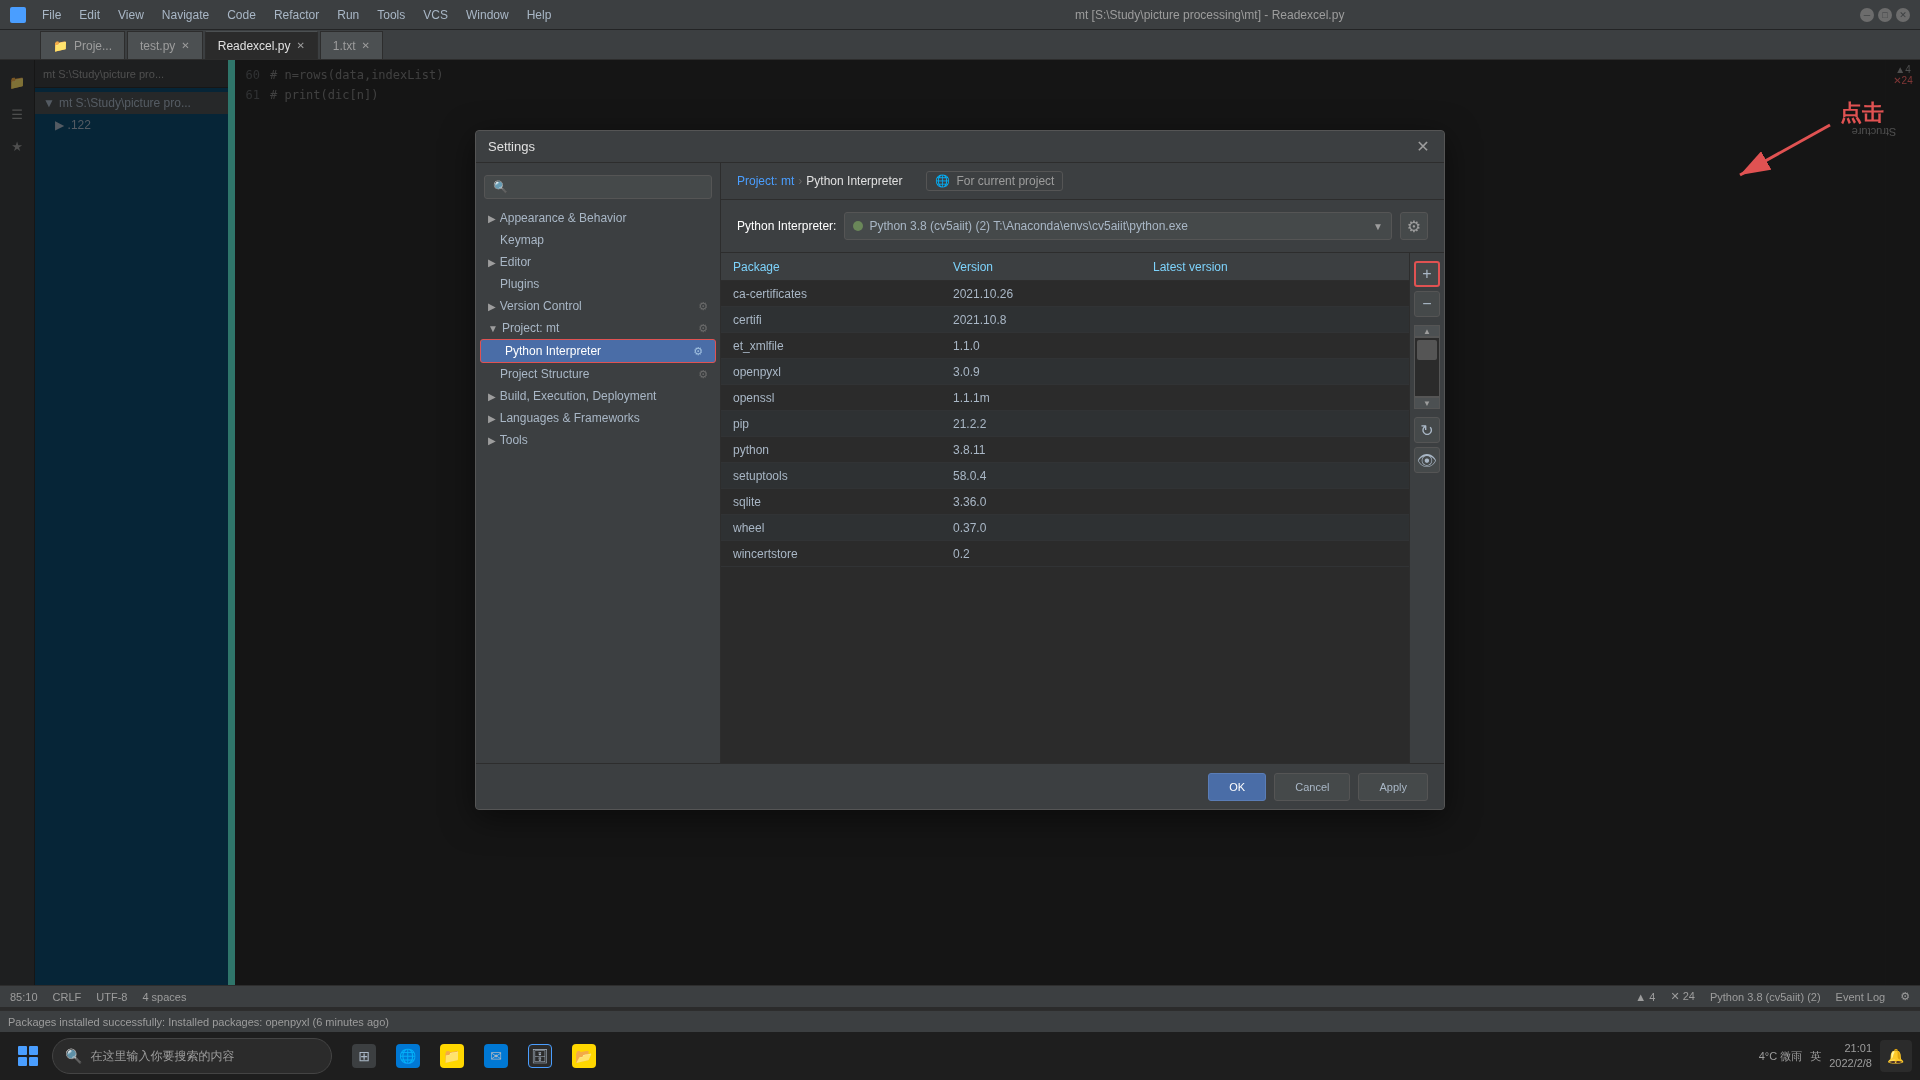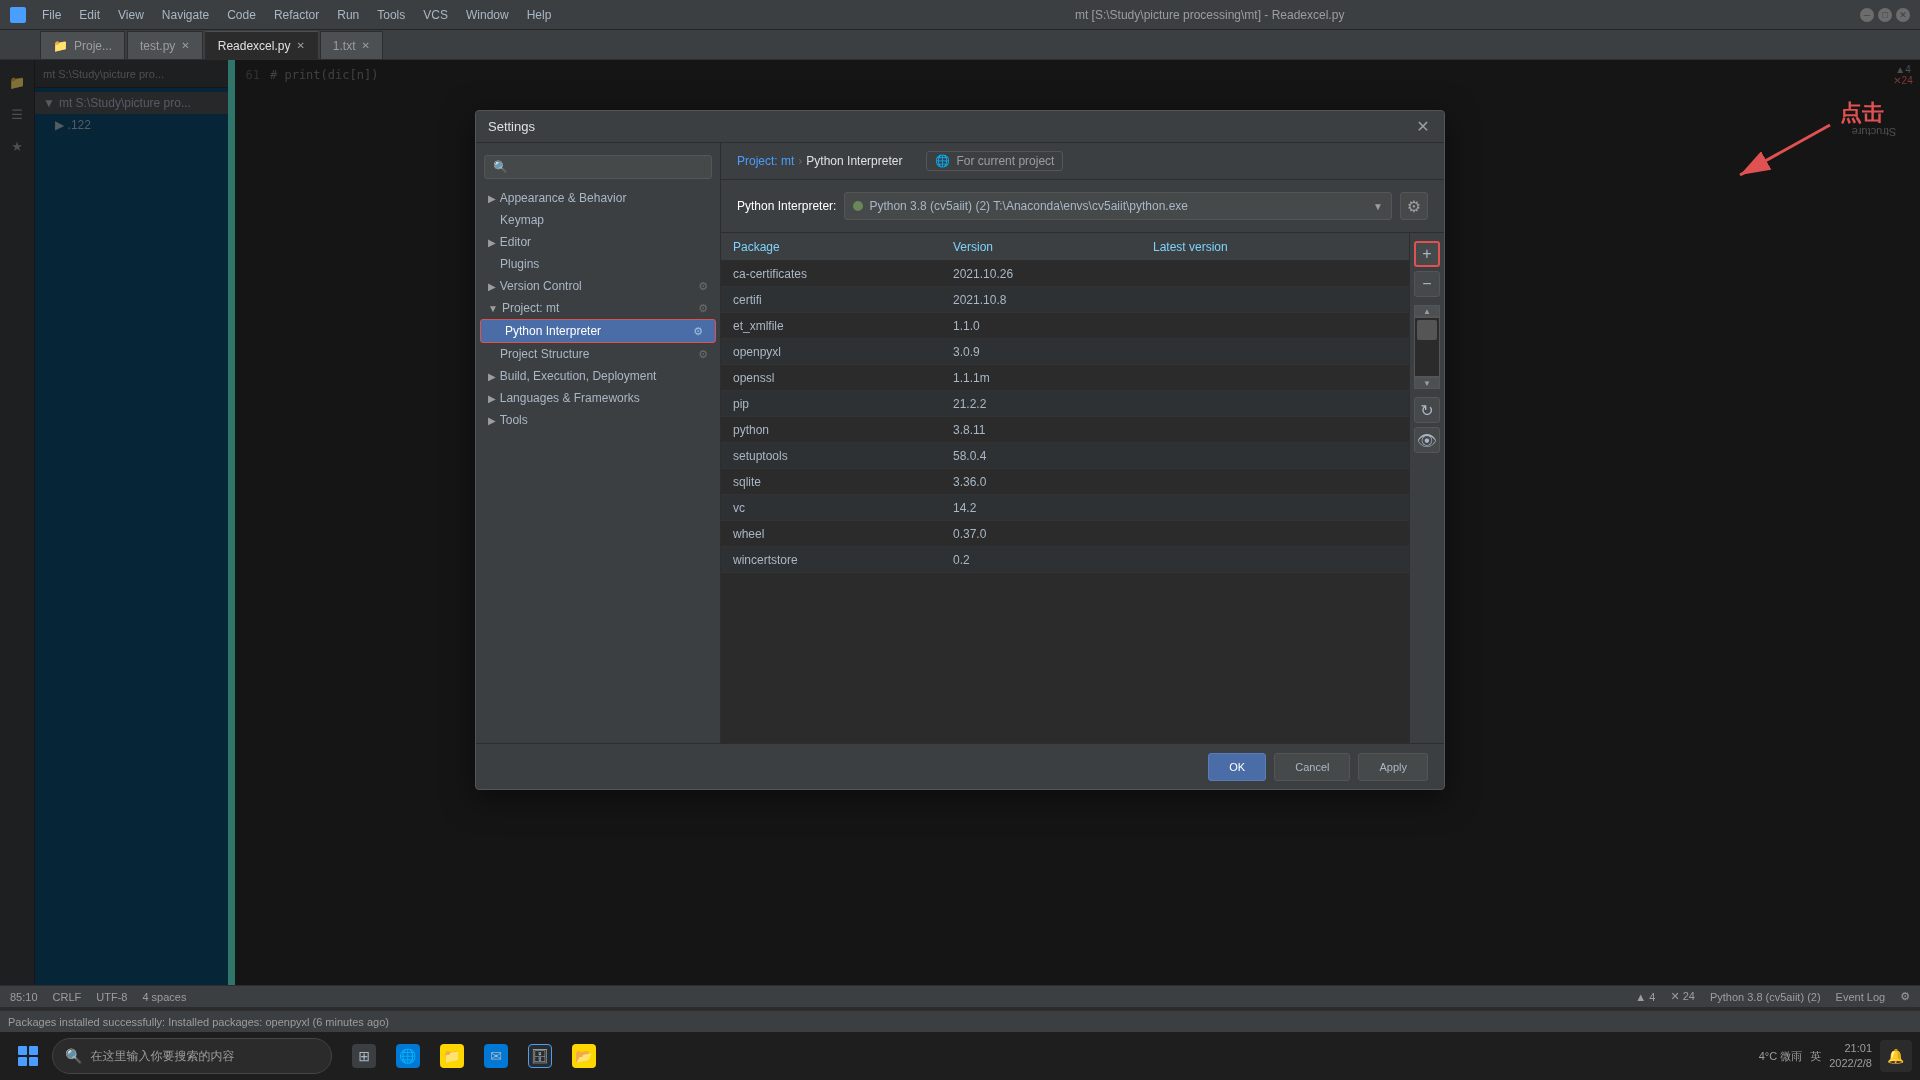--- a/index.html
+++ b/index.html
@@ -151,20 +151,21 @@
     }
     .dialog {
       width: 970px;
       height: 680px;
       background: #3c3f41;
       border: 1px solid #555;
       border-radius: 4px;
       display: flex;
       flex-direction: column;
       box-shadow: 0 8px 32px rgba(0,0,0,0.5);
+      margin-top: 20px;
     }
     .dialog-titlebar {
       height: 32px;
       background: #3c3f41;
       display: flex;
       align-items: center;
       justify-content: space-between;
       padding: 0 12px;
       border-bottom: 1px solid #2d2d2d;
       border-radius: 4px 4px 0 0;
@@ -659,20 +660,24 @@
         <span>mt S:\Study\picture pro...</span>
       </div>
       <div class="file-item file-indent">
         <span>▶ .122</span>
       </div>
     </div>
   </div>
 
   <div class="editor-area" style="position:relative;">
     <div class="code-line">
+      <span class="line-num">60</span>
+      <span class="line-code code-comment">#    n=rows(data,indexList)</span>
+    </div>
+    <div class="code-line">
       <span class="line-num">61</span>
       <span class="line-code code-comment">#    print(dic[n])</span>
     </div>
   </div>
 
   <div style="width:35px; background:#2b2b2b; border-left:1px solid #2d2d2d; display:flex; flex-direction:column; align-items:center; padding:4px;">
     <span style="font-size:10px; color:#9d9d9d;">▲4</span>
     <span style="font-size:10px; color:#ff6b6b;">✕24</span>
   </div>
 
@@ -808,25 +813,20 @@
         <div class="td"></div>
       </div>
                   <div class="tr">
         <div class="td">setuptools</div>
         <div class="td">58.0.4</div>
         <div class="td"></div>
       </div>
                   <div class="tr">
         <div class="td">sqlite</div>
         <div class="td">3.36.0</div>
-        <div class="td"></div>
-      </div>
-                  <div class="tr">
-        <div class="td">vc</div>
-        <div class="td">14.2</div>
         <div class="td"></div>
       </div>
                   <div class="tr">
         <div class="td">wheel</div>
         <div class="td">0.37.0</div>
         <div class="td"></div>
       </div>
                   <div class="tr">
         <div class="td">wincertstore</div>
         <div class="td">0.2</div>

